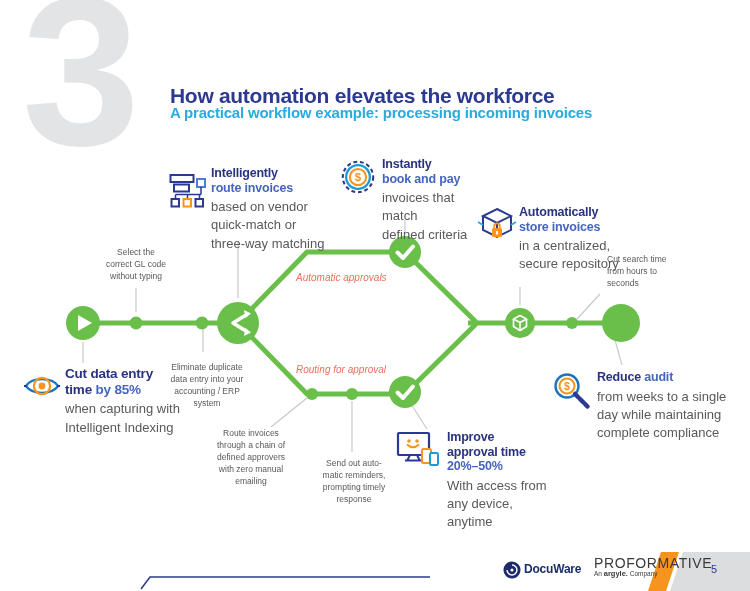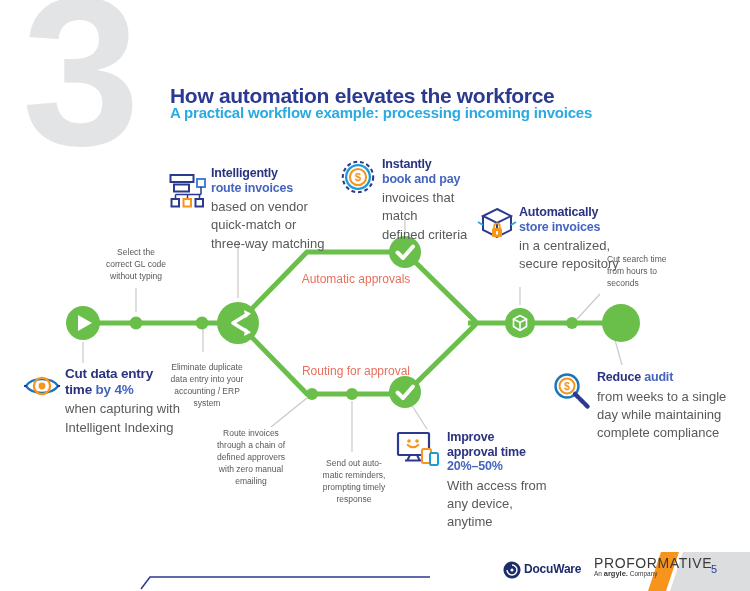--- a/index.html
+++ b/index.html
@@ -9,21 +9,21 @@
   #chapter-num{position:absolute;left:22px;top:-34px;font-size:212px;font-weight:bold;
                color:#e3e4e6;line-height:1;letter-spacing:-6px;}
   #title{position:absolute;left:170px;top:84px;font-size:21px;font-weight:bold;color:#2b3990;letter-spacing:-0.3px;}
   #subtitle{position:absolute;left:170px;top:104px;font-size:15px;font-weight:bold;color:#29abe2;letter-spacing:-0.2px;}
   .note{position:absolute;font-size:8.5px;color:#58595b;line-height:1.42;white-space:pre-line;}
   .center{text-align:center;}
   .callout-text{position:absolute;}
   .ch{font-size:12.5px;font-weight:bold;color:#2a3380;line-height:1.16;letter-spacing:-0.2px;}
   .accent{color:#4565be;}
   .cbody{font-size:13px;color:#58595b;line-height:1.42;margin-top:3px;white-space:pre-line;}
-  .path-label{position:absolute;width:120px;text-align:center;font-size:12px;color:#e8705d;}
+  .path-label{position:absolute;width:120px;text-align:left;font-size:10px;font-style:italic;color:#e8705d;}
   .icon-box{position:absolute;}
   .icon-box svg{display:block;width:100%;height:100%;}
   #footer-tagline{position:absolute;left:168px;top:557px;font-size:8.5px;font-weight:bold;color:#2b3990;margin-top:46px;}
   #docuware-name{position:absolute;left:524px;top:562px;font-size:12px;font-weight:bold;color:#1d2d6b;letter-spacing:-0.2px;}
   #proformative{position:absolute;left:594px;top:555px;font-size:14px;color:#3a3a3c;letter-spacing:0.6px;}
   #proformative-sub{position:absolute;left:594px;top:569px;font-size:6.5px;color:#3a3a3c;}
   #proformative-sub b{font-size:7.5px;}
   #page-number{position:absolute;left:703px;top:563px;width:22px;text-align:center;font-size:11px;color:#2b3990;}
 </style>
 </head>
@@ -146,21 +146,21 @@
   <div class="icon-box" style="left:22px;top:367px;width:40px;height:38px">
     <svg viewBox="0 0 40 40">
       <path d="M3 20 C10 10.5 30 10.5 37 20 C30 29.5 10 29.5 3 20 Z" fill="none" stroke="#1b75bb" stroke-width="2.4"></path>
       <circle cx="20" cy="20" r="8.5" fill="none" stroke="#f7941d" stroke-width="2.4"></circle>
       <circle cx="20" cy="20" r="3.6" fill="#f7941d"></circle>
       <path d="M1 20 h3 M36 20 h3" stroke="#2b3990" stroke-width="2.2"></path>
     </svg>
   </div>
   <div class="callout-text" style="left:65px;top:366px;width:125px">
     <div class="ch" style="font-size:13.5px">Cut data entry</div>
-    <div class="ch" style="font-size:13.5px"><span>time </span><span class="accent">by 4%</span></div>
+    <div class="ch" style="font-size:13.5px"><span>time </span><span class="accent">by 85%</span></div>
     <div class="cbody">when capturing with
 Intelligent Indexing</div>
   </div>
 
   <div class="icon-box" style="left:396px;top:430px;width:44px;height:42px">
     <svg viewBox="0 0 44 42">
       <rect x="2" y="3" width="31" height="22" rx="1" fill="#fff" stroke="#2b3990" stroke-width="2.2"></rect>
       <circle cx="13" cy="11" r="1.8" fill="#f7941d"></circle>
         <circle cx="21" cy="11" r="1.8" fill="#f7941d"></circle>
       <path d="M11 14.5 q6 5.5 12 0" fill="none" stroke="#f7941d" stroke-width="2"></path>

